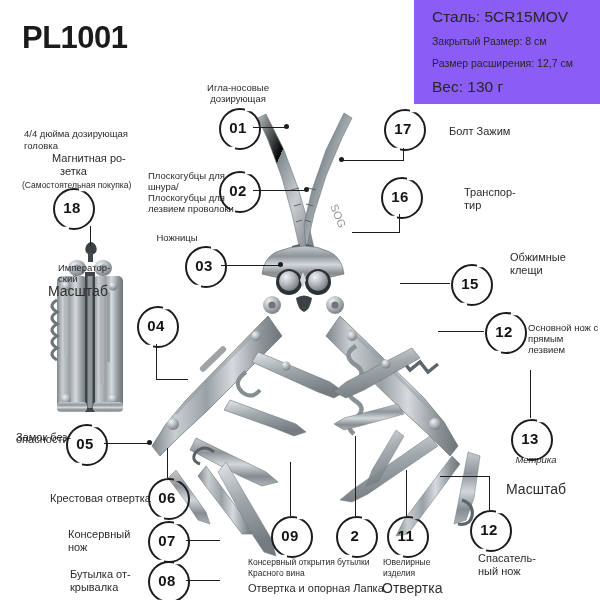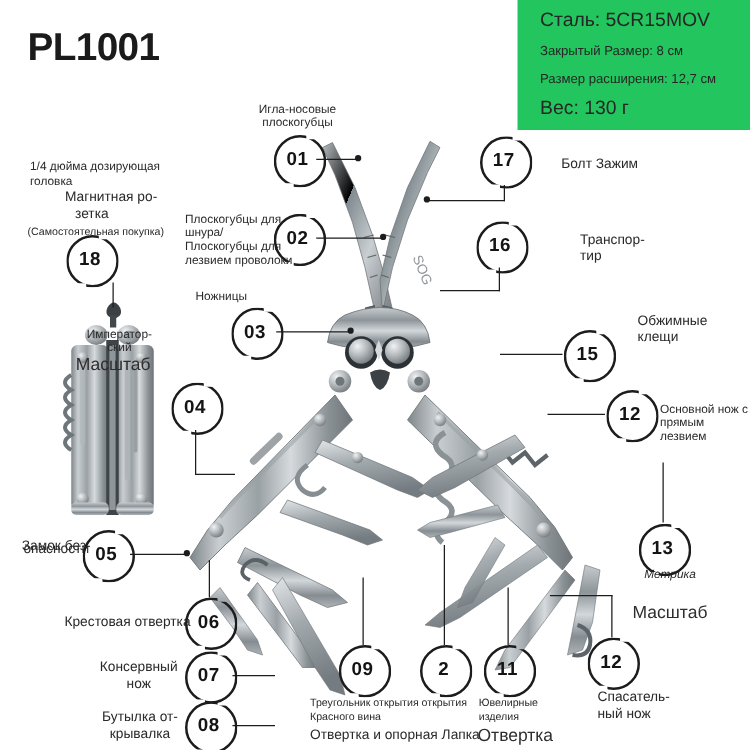--- a/index.html
+++ b/index.html
@@ -15,21 +15,21 @@
   
   #title{
     position:absolute;left:22px;top:22px;
     font-size:31px;font-weight:bold;color:#1b1b1b;
     letter-spacing:-0.5px;line-height:1;
   }
 
   
   #spec{
     position:absolute;left:414px;top:0;width:186px;height:104px;
-    background:#22c55e;
+    background:#8b5cf6;
   }
   #spec .line{position:absolute;left:18px;color:#262626;white-space:nowrap;}
   #spec .big{font-size:15.5px;}
   #spec .small{font-size:10.5px;}
   #spec .l0{top:8px;}
   #spec .l1{top:35px;}
   #spec .l2{top:57px;}
   #spec .l3{top:78px;}
 
   
@@ -54,21 +54,21 @@
   .lead{position:absolute;background:#1d1d1d;z-index:20;}
   .lead.h{height:1.4px;}
   .lead.v{width:1.4px;}
   .dot{position:absolute;width:5px;height:5px;border-radius:50%;background:#1d1d1d;z-index:21;}
 
   
   .cap{
     position:absolute;color:#2a2a2a;line-height:1.18;z-index:25;
     font-size:9.5px;
   }
-  .cap.r{text-align:center;}
+  .cap.r{text-align:left;}
   .cap.l{text-align:left;}
   .cap.c{text-align:center;}
   .cap.mid{font-size:11px;padding-left:12px;}
   .cap.big{font-size:14px;color:#2e2e2e;}
   .cap.tiny{font-size:8.5px;}
 
   
   #art{position:absolute;left:0;top:0;width:600px;height:600px;z-index:10;}
 </style>
 </head>
@@ -362,28 +362,28 @@
   <div class="cbadge" style="left:384px;top:109px;">
     <div class="ring"></div>
     <span>17</span>
     </div>
 
   <div class="cbadge" style="left:53px;top:188px;">
     <div class="ring"></div>
     <span>18</span>
     </div>
 
-  <div class="cap l" style="left:24px;top:128px;">1/4 дюйма дозирующая</div>
+  <div class="cap l" style="left:24px;top:128px;">4/4 дюйма дозирующая</div>
   <div class="cap l" style="left:24px;top:140px;">головка</div>
   <div class="cap l mid" style="left:40px;top:152px;">Магнитная ро-</div>
   <div class="cap l mid" style="left:48px;top:165px;">зетка</div>
   <div class="cap l tiny" style="left:22px;top:180px;">(Самостоятельная покупка)</div>
 
   <div class="cap c" style="left:183px;top:82px;width:110px;">Игла-носовые</div>
-  <div class="cap c" style="left:183px;top:93px;width:110px;">плоскогубцы</div>
+  <div class="cap c" style="left:183px;top:93px;width:110px;">дозирующая</div>
 
   <div class="cap l" style="left:148px;top:170px;">Плоскогубцы для</div>
   <div class="cap l" style="left:148px;top:181px;">шнура/</div>
   <div class="cap l" style="left:148px;top:192px;">Плоскогубцы для</div>
   <div class="cap l" style="left:148px;top:203px;">лезвием проволоки</div>
 
   <div class="cap c" style="left:132px;top:232px;width:90px;">Ножницы</div>
 
   <div class="cap r" style="left:58px;top:262px;width:75px;">Император-</div>
   <div class="cap r" style="left:58px;top:273px;width:75px;">ский</div>
@@ -393,21 +393,21 @@
   <div class="cap r mid" style="left:4px;top:433px;width:58px;">опасности</div>
 
   <div class="cap r mid" style="left:38px;top:492px;width:104px;">Крестовая отвертка</div>
 
   <div class="cap r mid" style="left:56px;top:528px;width:86px;">Консервный</div>
   <div class="cap r mid" style="left:56px;top:541px;width:86px;">нож</div>
 
   <div class="cap r mid" style="left:58px;top:568px;width:84px;">Бутылка от-</div>
   <div class="cap r mid" style="left:58px;top:581px;width:84px;">крывалка</div>
 
-  <div class="cap l tiny" style="left:248px;top:557px;">Треугольник открытия открытия</div>
+  <div class="cap l tiny" style="left:248px;top:557px;">Консервный открытия бутылки</div>
   <div class="cap l tiny" style="left:248px;top:568px;">Красного вина</div>
 
   <div class="cap l mid" style="left:236px;top:582px;">Отвертка и опорная Лапка</div>
 
   <div class="cap l tiny" style="left:383px;top:557px;">Ювелирные</div>
   <div class="cap l tiny" style="left:383px;top:568px;">изделия</div>
   <div class="cap l big" style="left:382px;top:580px;">Отвертка</div>
 
   <div class="cap l mid" style="left:466px;top:552px;">Спасатель-</div>
   <div class="cap l mid" style="left:466px;top:565px;">ный нож</div>

